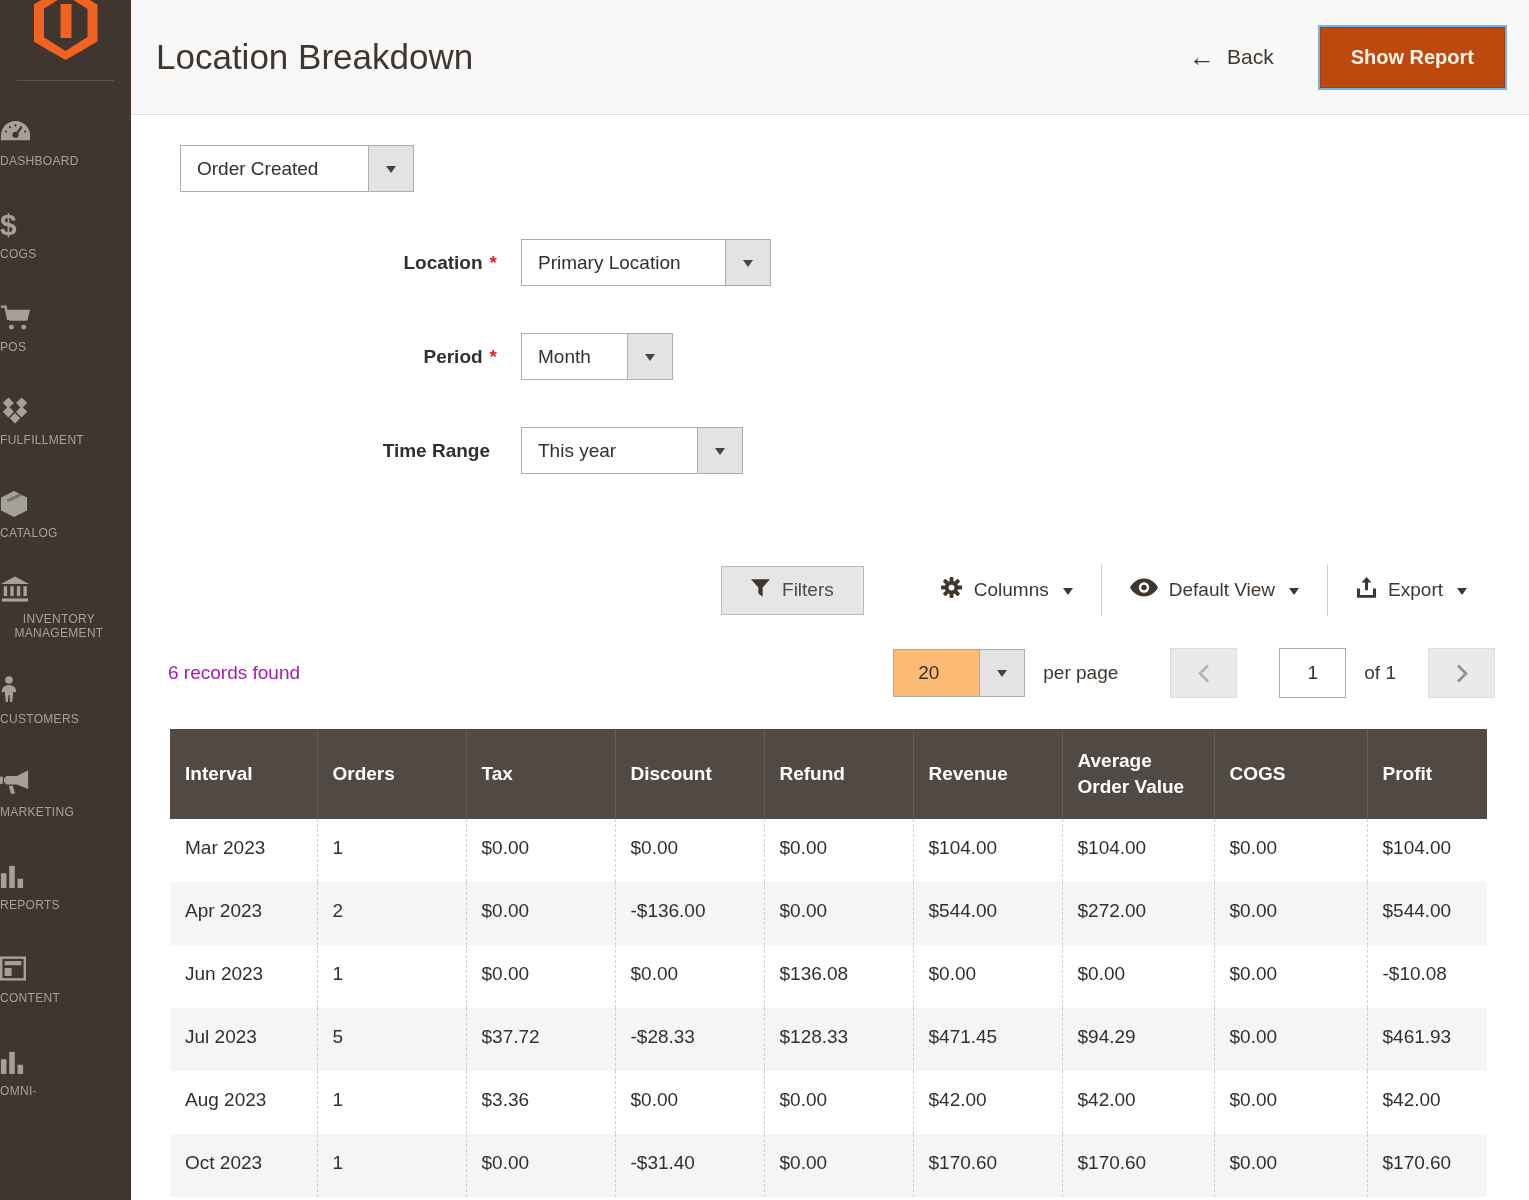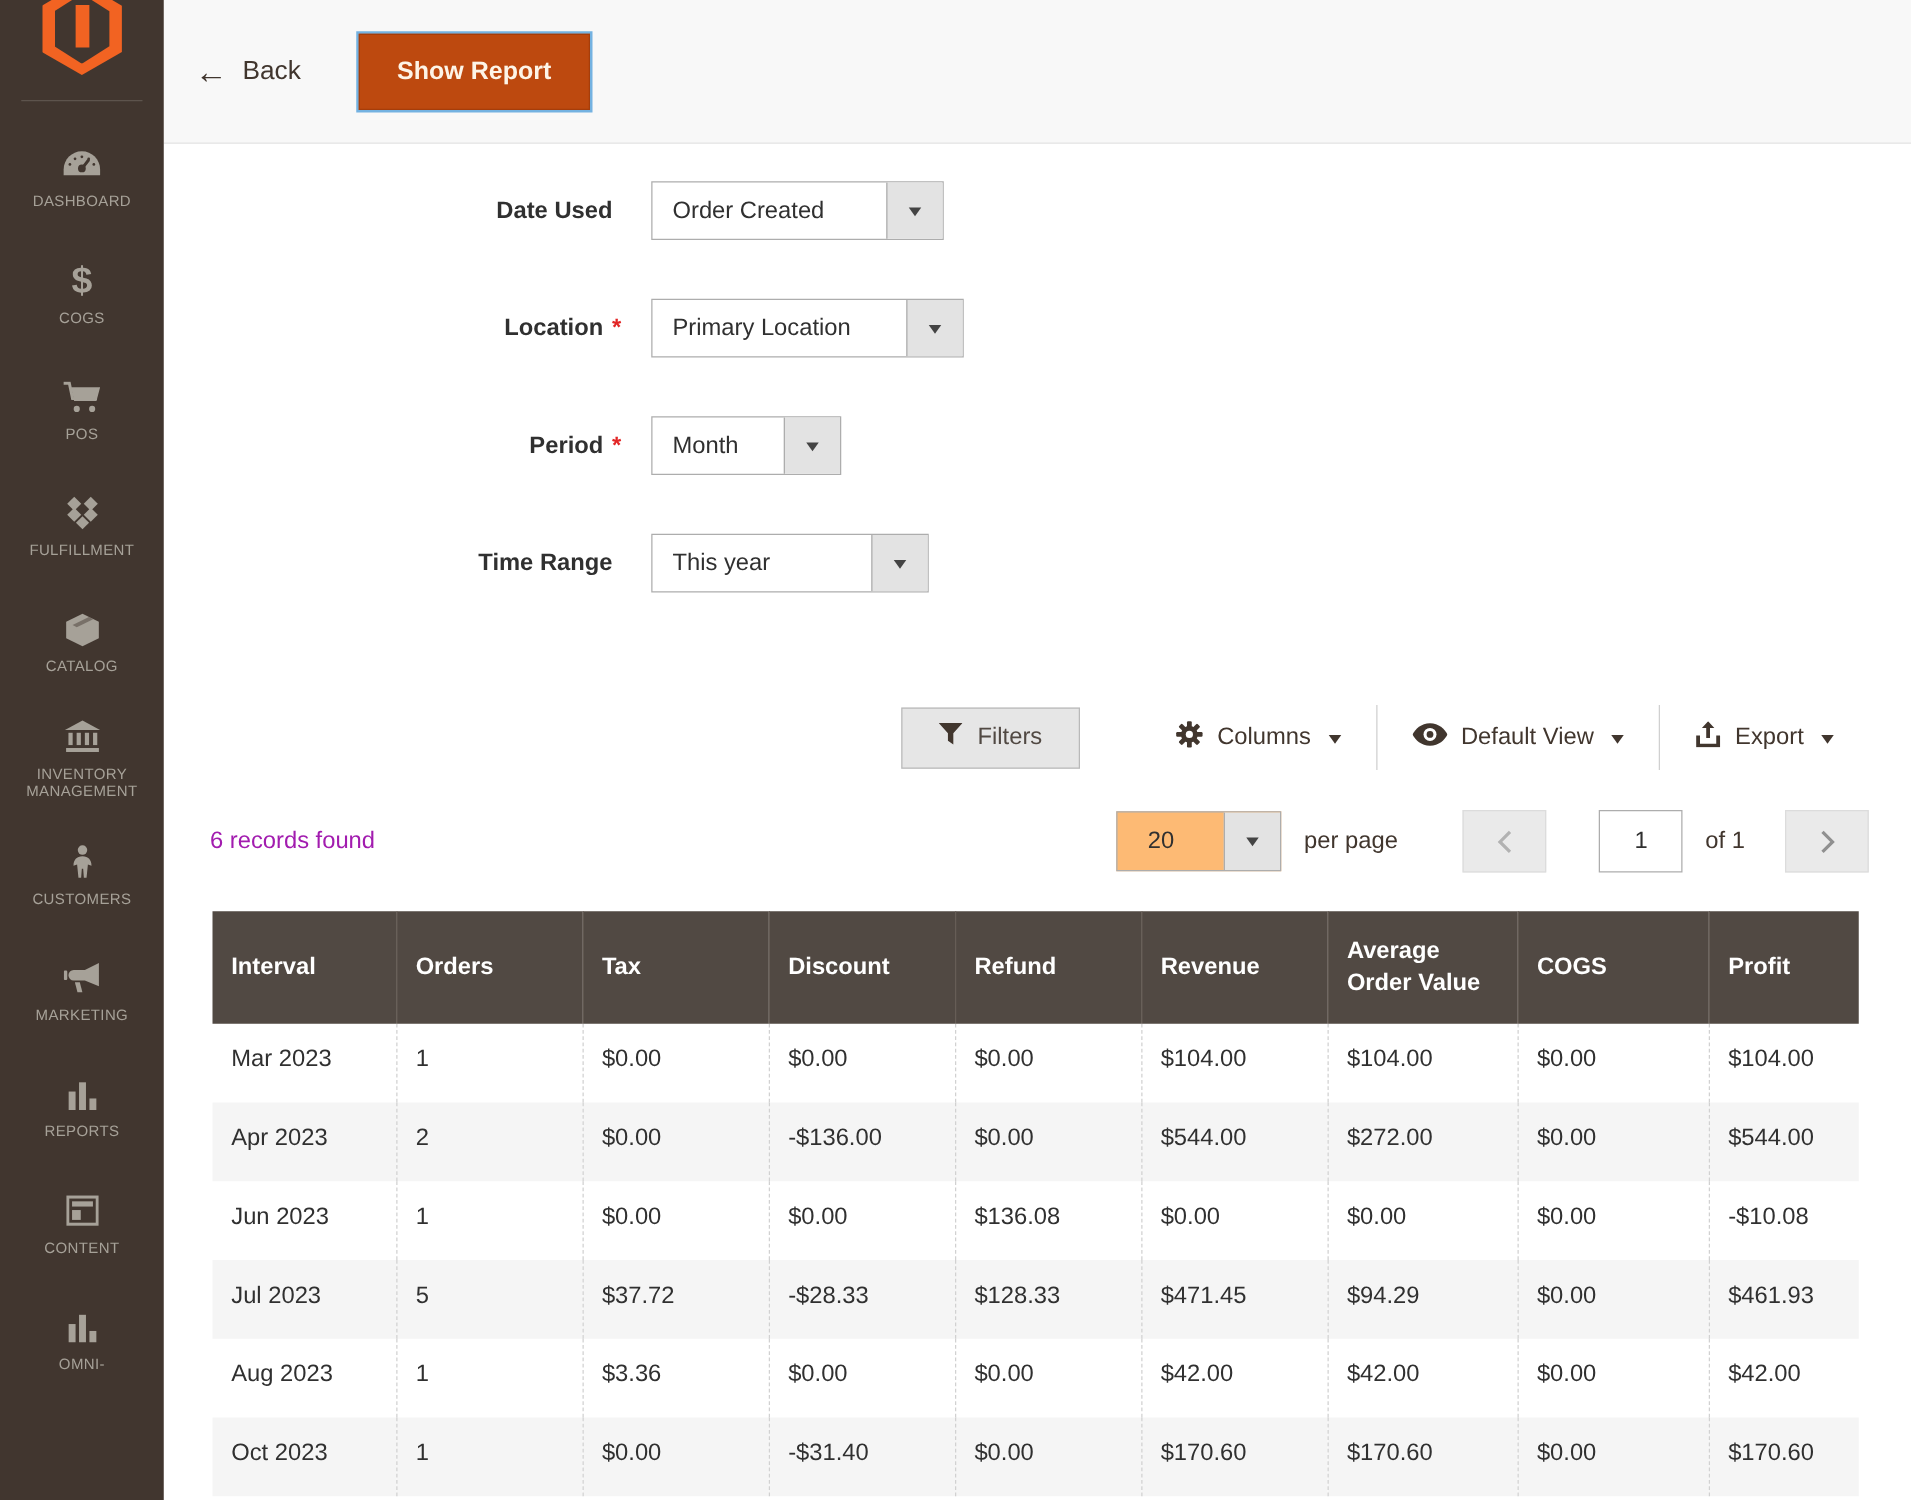--- a/index.html
+++ b/index.html
@@ -13,21 +13,21 @@
           width:64px; height:74px; }
   .hex-outer,.hex-inner { position:absolute;
           clip-path:polygon(50% 0,100% 25%,100% 75%,50% 100%,0 75%,0 25%); }
   .hex-outer { inset:0; background:#f26322; }
   .hex-inner { inset:9px 10px; background:#41362f; }
   .hex-bar { position:absolute; left:50%; top:18px; transform:translateX(-50%);
              width:11px; height:34px; background:#f26322; }
   .side-divider { position:absolute; top:80px; left:17px; right:17px; height:1px;
                   background:#5d544d; }
   .menu { position:absolute; top:96px; left:0; right:0; list-style:none; }
-  .s-item { height:93px; display:flex; flex-direction:column; align-items:center;
+  .s-item { height:93px; display:flex; flex-direction:column; align-items:flex-start;
             justify-content:center; gap:7px; cursor:pointer; text-align:center; }
   .s-icon { height:30px; display:flex; align-items:center; justify-content:center; }
   .s-icon svg { display:block; }
   .dollar-glyph { font-size:30px; font-weight:bold; color:#a6a198; line-height:30px; }
   .s-label { font-size:12px; line-height:1.2; color:#a6a198; letter-spacing:.3px;
              max-width:118px; }
 
   
   .main { position:absolute; left:131px; top:0; width:1398px; height:1200px; }
   .page-header { height:115px; background:#f8f8f8; border-bottom:1px solid #e3e3e3;
@@ -246,31 +246,31 @@
           </svg>
         </span>
         <span class="s-label">OMNI-</span>
       </li>
     </ul>
 </div>
 
 <div class="main">
 
   <div class="page-header">
+    <h1 class="page-title">Location Breakdown</h1>
     <div class="back-link">
       <span class="back-arrow">←</span>
       <span>Back</span>
     </div>
     <button class="btn-primary">Show Report</button>
   </div>
 
   <div class="content">
 
     <div class="form-row">
-      <div class="form-label"><span>Date Used</span><span class="req"></span></div>
       <div class="sel w-dateused">
         <span class="sel-text">Order Created</span>
         <span class="sel-btn">
             <span class="tri-down"></span>
           </span>
       </div>
     </div>
 
     <div class="form-row">
       <div class="form-label"><span>Location</span><span class="req">*</span></div>

